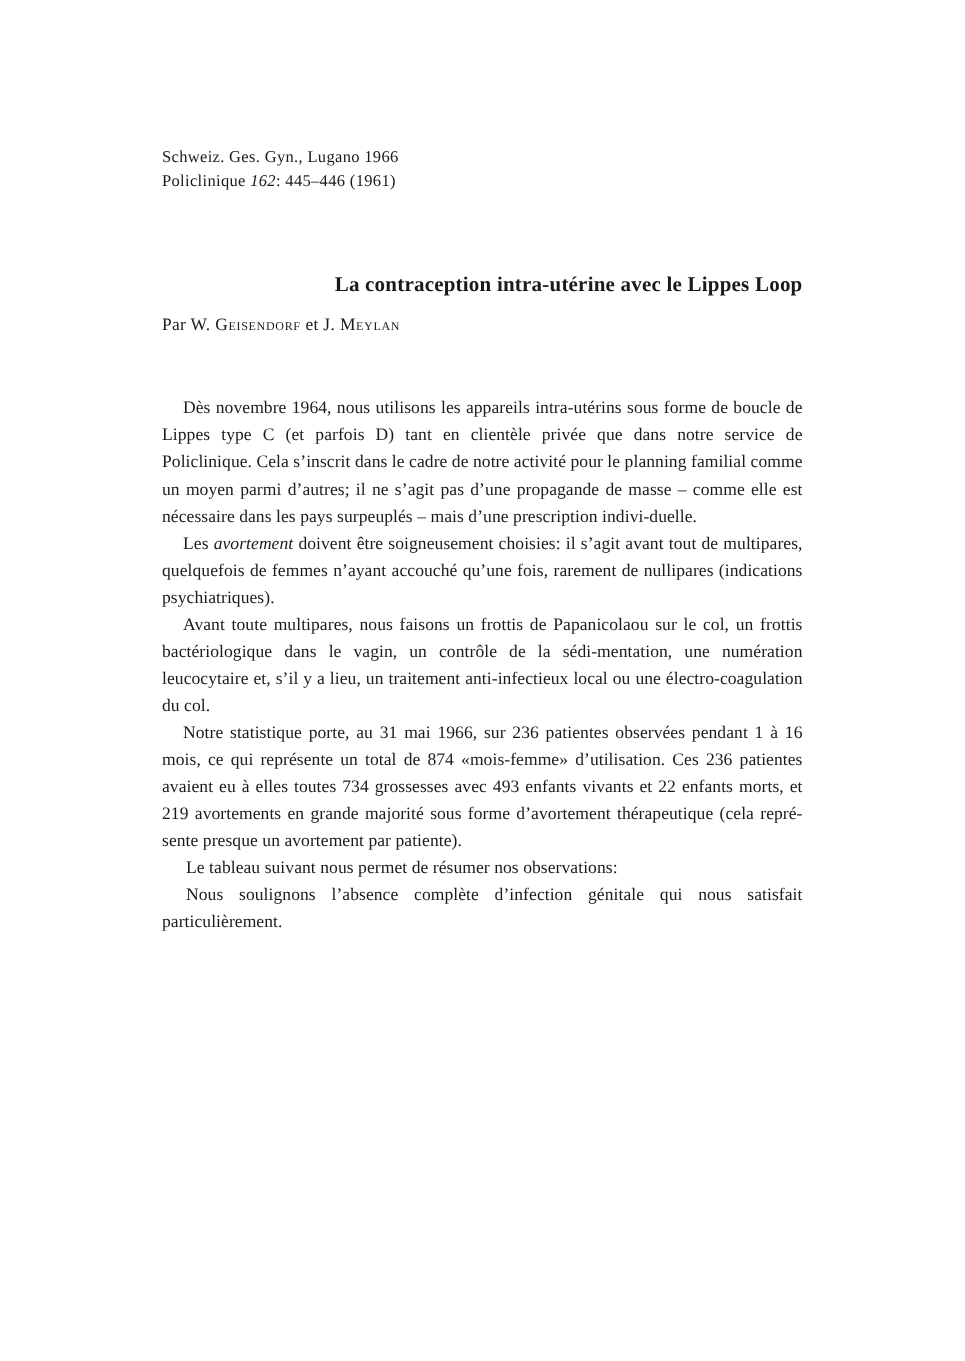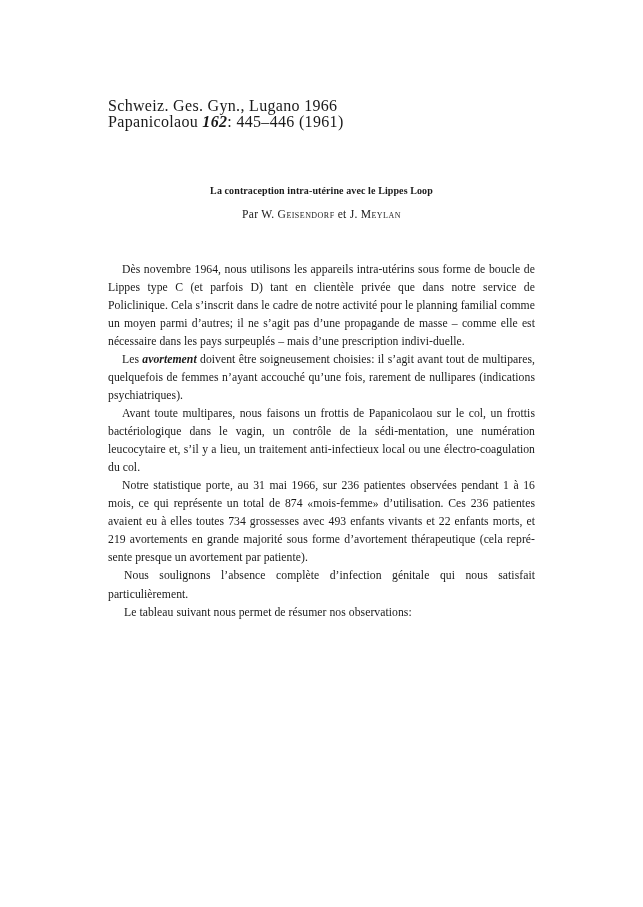--- a/index.html
+++ b/index.html
@@ -22,43 +22,41 @@
     height: 907px;
     background: #ffffff;
   }
   .content {
     position: absolute;
     left: 108px;
     top: 98px;
     width: 427px;
   }
   .journal-header {
-    font-size: 16px;
+    font-size: 11px;
     line-height: 15.5px;
     letter-spacing: 0.02em;
     margin-bottom: 0;
   }
   .journal-header .hdr-line {
     white-space: nowrap;
   }
   .ital {
     font-style: italic;
-    font-weight: bold;
   }
   .article-title {
-    text-align: center;
+    text-align: right;
     font-weight: bold;
-    font-size: 10px;
+    font-size: 14px;
     line-height: 19px;
     letter-spacing: 0.01em;
     margin-top: 52px;
     white-space: nowrap;
   }
   .byline {
-    text-align: center;
     font-size: 11.6px;
     line-height: 16px;
     letter-spacing: 0.02em;
   }
   .byline .smallcaps {
     font-variant: small-caps;
     letter-spacing: 0.04em;
   }
   .body-text {
     margin-top: 38px;
@@ -78,30 +76,30 @@
   }
 </style>
 </head>
 <body>
 
 <div class="page">
   <div class="content">
 
     <div class="journal-header">
       <div class="hdr-line">Schweiz. Ges. Gyn., Lugano 1966</div>
-      <div class="hdr-line"><span>Papanicolaou </span><span class="ital">162</span><span>: 445–446 (1961)</span></div>
+      <div class="hdr-line"><span>Policlinique </span><span class="ital">162</span><span>: 445–446 (1961)</span></div>
     </div>
 
     <h1 class="article-title">La contraception intra-utérine avec le Lippes Loop</h1>
 
     <div class="byline"><span>Par W. </span><span class="smallcaps">Geisendorf</span><span> et J. </span><span class="smallcaps">Meylan</span></div>
 
     <div class="body-text">
       <p>Dès novembre 1964, nous utilisons les appareils intra-utérins sous forme de boucle de Lippes type C (et parfois D) tant en clientèle privée que dans notre service de Policlinique. Cela s’inscrit dans le cadre de notre activité pour le planning familial comme un moyen parmi d’autres; il ne s’agit pas d’une propagande de masse – comme elle est nécessaire dans les pays surpeuplés – mais d’une prescription indivi-duelle.</p>
       <p><span>Les </span><span class="ital">avortement</span><span> doivent être soigneusement choisies: il s’agit avant tout de multipares, quelquefois de femmes n’ayant accouché qu’une fois, rarement de nullipares (indications psychiatriques).</span></p>
       <p>Avant toute multipares, nous faisons un frottis de Papanicolaou sur le col, un frottis bactériologique dans le vagin, un contrôle de la sédi-mentation, une numération leucocytaire et, s’il y a lieu, un traitement anti-infectieux local ou une électro-coagulation du col.</p>
       <p>Notre statistique porte, au 31 mai 1966, sur 236 patientes observées pendant 1 à 16 mois, ce qui représente un total de 874 «mois-femme» d’utilisation. Ces 236 patientes avaient eu à elles toutes 734 grossesses avec 493 enfants vivants et 22 enfants morts, et 219 avortements en grande majorité sous forme d’avortement thérapeutique (cela repré-sente presque un avortement par patiente).</p>
+      <p class="tight-indent">Le tableau suivant nous permet de résumer nos observations:</p>
       <p class="tight-indent">Nous soulignons l’absence complète d’infection génitale qui nous satisfait particulièrement.</p>
-      <p class="tight-indent">Le tableau suivant nous permet de résumer nos observations:</p>
     </div>
 
   </div>
 </div>
 
 </body></html>

